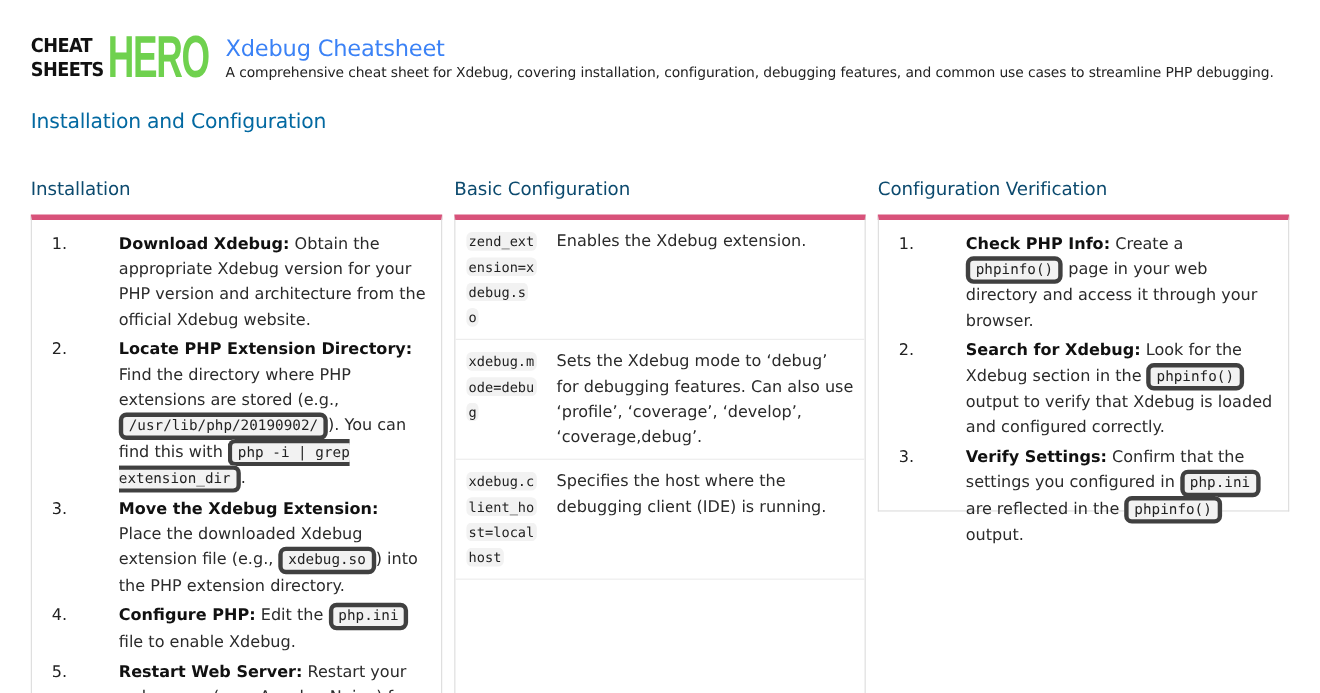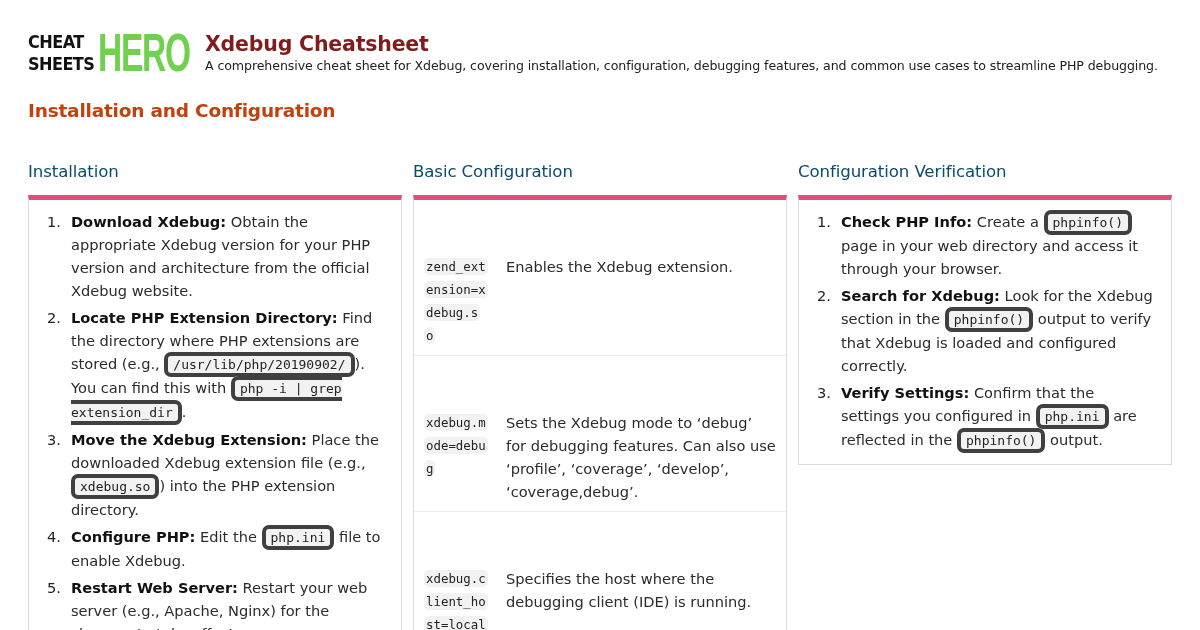--- a/index.html
+++ b/index.html
@@ -3,41 +3,41 @@
 <meta charset="utf-8">
 <style>
   * { box-sizing: border-box; margin: 0; padding: 0; }
   html, body { width: 1200px; height: 630px; overflow: hidden; background: #ffffff; }
   body { font-family: "DejaVu Sans", sans-serif; color: #1f1f1f; position: relative; }
 
   .header { position: absolute; left: 28px; top: 30px; width: 1160px; height: 50px; }
   .logo { position: absolute; left: 0; top: 0; width: 162px; height: 48px; }
   .logo-left { position: absolute; left: 0; top: 1px; font-family: "DejaVu Sans", sans-serif; font-weight: bold; font-size: 17.5px; line-height: 22px; letter-spacing: -0.6px; color: #111; transform: scaleX(0.92); transform-origin: left top; }
   .logo-hero { position: absolute; left: 70px; top: -3px; font-family: "Liberation Sans", sans-serif; font-weight: bold; font-size: 54px; line-height: 50px; color: #6fd14e; letter-spacing: -2px; transform: scaleX(0.62); transform-origin: left top; }
-  .title { position: absolute; left: 177px; top: 2px; font-size: 20.5px; font-weight: bold; color: #7f1d1d; letter-spacing: -0.2px; text-align: center; }
+  .title { position: absolute; left: 177px; top: 2px; font-size: 20.5px; font-weight: normal; color: #3b82f6; letter-spacing: -0.2px; text-align: center; }
   .subtitle { position: absolute; left: 177px; top: 28px; font-size: 12.6px; color: #222; white-space: nowrap; letter-spacing: -0.1px; }
 
-  .section-title { position: absolute; left: 28px; top: 100px; font-size: 18.5px; font-weight: bold; color: #c2410c; letter-spacing: -0.2px; }
+  .section-title { position: absolute; left: 28px; top: 100px; font-size: 18.5px; font-weight: normal; color: #0369a1; letter-spacing: -0.2px; }
 
   .col { position: absolute; top: 139px; width: 374px; }
   .col-1 { left: 28px; }
   .col-2 { left: 413px; }
   .col-3 { left: 798px; }
   .col-heading { font-size: 16.6px; color: #0c4a6e; height: 34px; line-height: 22px; letter-spacing: -0.1px; margin-top: 22px; }
   .card { border: 1px solid #dcdcdc; border-top: 5px solid #d8527a; background: #fff; }
 
   ol.steps { list-style: none; padding: 10px 14px 14px 14px; }
   ol.steps li { display: flex; font-size: 14.6px; line-height: 23px; color: #2b2b2b; margin-bottom: 4px; }
   ol.steps li .num { width: 28px; flex: 0 0 28px; text-align: right; padding-right: 10px; color: #222; }
-  ol.steps li .body { flex: 1; }
+  ol.steps li .body { flex: 1; margin-left: 37px; }
   ol.steps li b { font-weight: bold; color: #111; }
 
   code { font-family: "DejaVu Sans Mono", monospace; font-size: 13px; background: #f2f2f2; border: 4px solid #404040; border-radius: 7px; padding: 1px 5px; color: #222; }
 
-  .kv-row { display: flex; border-bottom: 1px solid #ececec; padding: 8px 10px 8px 10px; margin-top: 47px; }
+  .kv-row { display: flex; border-bottom: 1px solid #ececec; padding: 8px 10px 8px 10px; }
   .kv-key { width: 62px; flex: 0 0 62px; font-family: "DejaVu Sans Mono", monospace; font-size: 12.4px; line-height: 23px; color: #222; word-break: break-all; }
   .kv-key span { background: #f2f2f2; padding: 1px 2px; box-decoration-break: clone; -webkit-box-decoration-break: clone; border-radius: 5px; }
   .kv-val { flex: 1; padding-left: 20px; font-size: 14.6px; line-height: 23px; color: #2b2b2b; }
 
   .col-3 .card { height: 270px; }
   .col-1 .card { height: 492px; }
   .col-2 .card { height: 492px; overflow: hidden; }
 </style>
 </head>
 <body>

